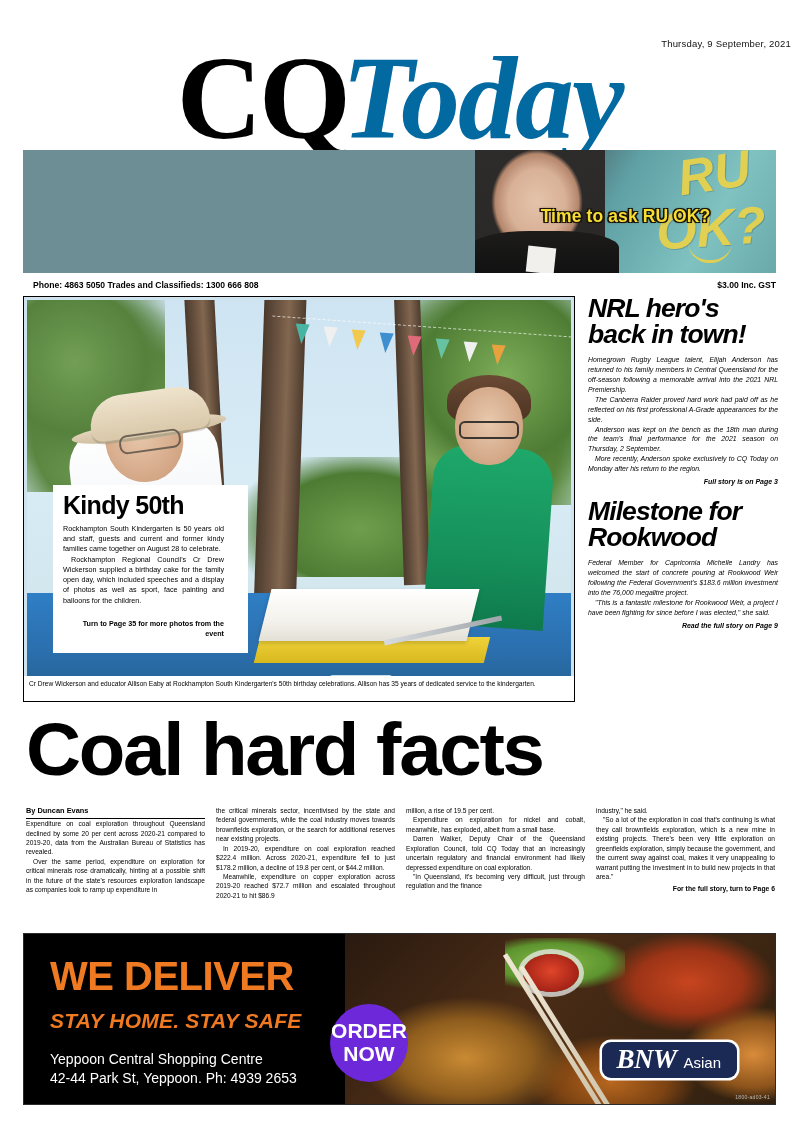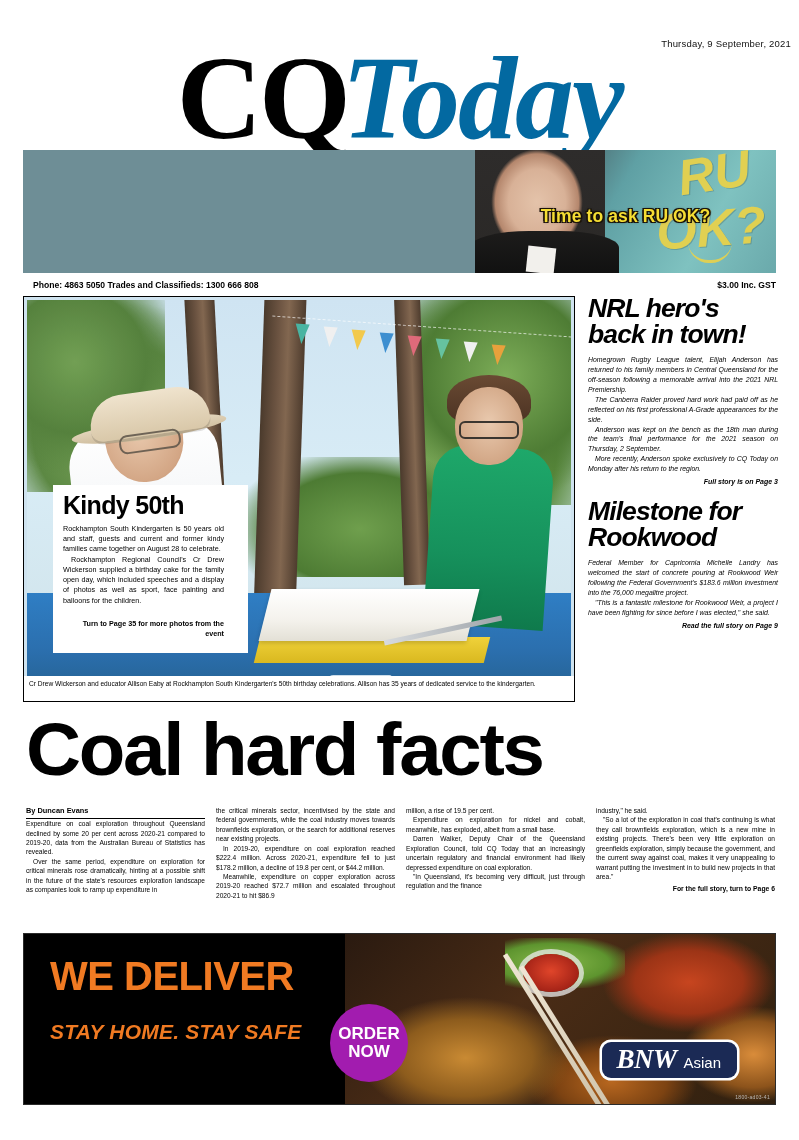--- a/index.html
+++ b/index.html
@@ -354,41 +354,41 @@
     color: #f07a22;
     line-height: 1;
     letter-spacing: -.5px;
   }
   .ad-stay {
     font-family: "Liberation Sans", sans-serif;
     font-weight: 700;
     font-style: italic;
     font-size: 21px;
     color: #f07a22;
-    margin-top: 24px;
+    margin-top: 13px;
     letter-spacing: .2px;
   }
   .ad-addr {
     font-family: "Liberation Sans", sans-serif;
     font-size: 14px;
     color: #ffffff;
     margin-top: 17px;
     line-height: 1.35;
     font-weight: 400;
   }
   .order-now {
     position: absolute;
     left: 306px; top: 70px;
     width: 78px; height: 78px;
     border-radius: 50%;
-    background: #a21caf;
+    background: #6d28d9;
     color: #fff;
     font-family: "Liberation Sans", sans-serif;
     font-weight: 700;
-    font-size: 17px;
+    font-size: 21px;
     line-height: 1.08;
     display: flex;
     flex-direction: column;
     align-items: center;
     justify-content: center;
     text-align: center;
   }
   .bnw-logo {
     position: absolute;
     right: 38px; bottom: 26px;
@@ -561,20 +561,24 @@
     <div class="ad-photo">
       <div class="ad-lettuce"></div>
       <div class="ad-sauce"></div>
       <div class="chopstick cs1"></div>
       <div class="chopstick cs2"></div>
     </div>
 
     <div class="ad-text">
       <div class="ad-we-deliver">WE DELIVER</div>
       <div class="ad-stay">STAY HOME. STAY SAFE</div>
+      <div class="ad-addr">
+        <div>Yeppoon Central Shopping Centre</div>
+        <div>42-44 Park St, Yeppoon. Ph:  4939 2653</div>
+      </div>
     </div>
 
     <div class="order-now">
       <span>ORDER</span>
       <span>NOW</span>
     </div>
 
     <div class="bnw-logo">
       <span class="bnw-main">BNW</span>
       <span class="bnw-sub">Asian</span>

